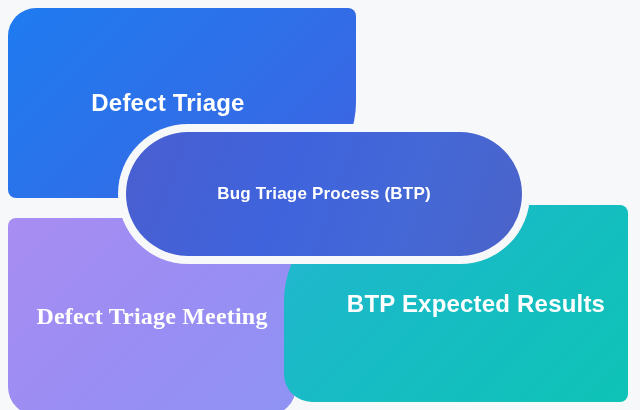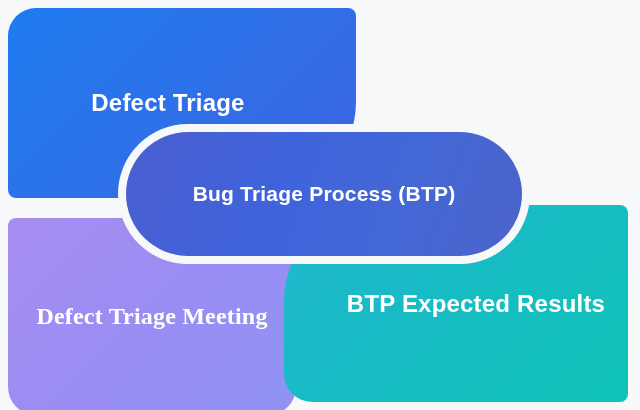--- a/index.html
+++ b/index.html
@@ -88,21 +88,21 @@
   }
   #center-pill {
     width: 100%;
     height: 100%;
     border-radius: 62px;
     background: linear-gradient(110deg, #4a5fd0 0%, #3f63dc 40%, #4468d6 70%, #4b63c9 100%);
     display: flex;
     align-items: center;
     justify-content: center;
     color: #ffffff;
-    font-size: 21px;
+    font-size: 17px;
     font-weight: 700;
     letter-spacing: 0.2px;
     box-sizing: border-box;
   }
 </style>
 </head>
 <body>
 
 <div id="canvas">
 

